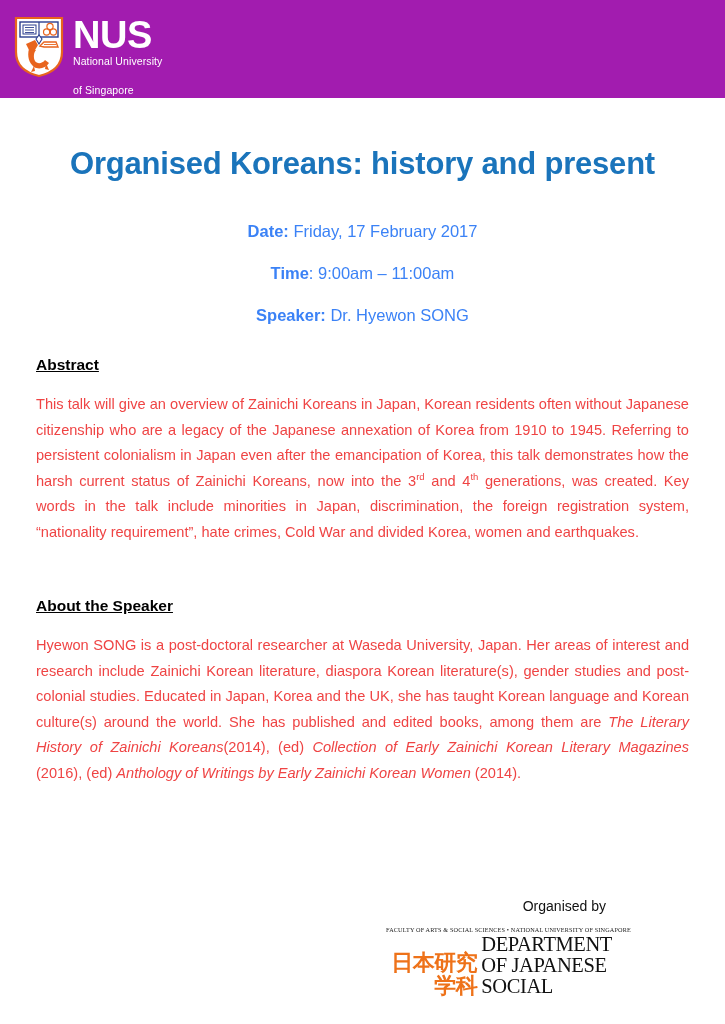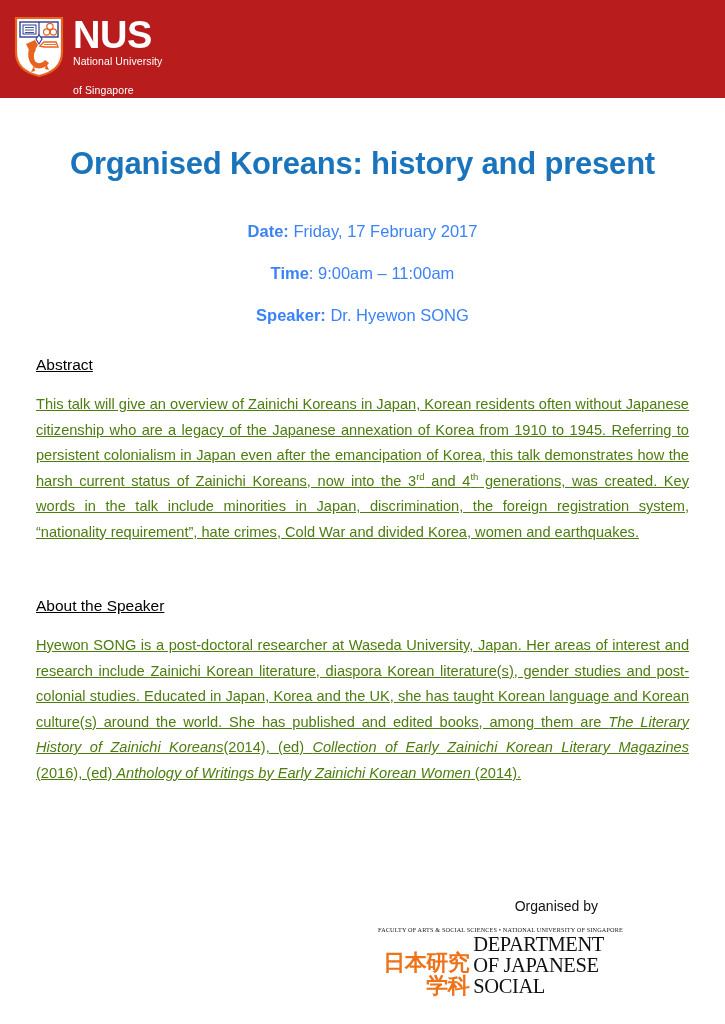--- a/index.html
+++ b/index.html
@@ -16,21 +16,21 @@
     overflow: hidden;
   }
 
   
   .header-band {
     position: absolute;
     left: 0;
     top: 0;
     width: 725px;
     height: 98px;
-    background: #b91c1c;
+    background: #a21caf;
   }
   .nus-logo {
     position: absolute;
     left: 14px;
     top: 16px;
     display: flex;
     align-items: flex-start;
   }
   .nus-shield {
     width: 50px;
@@ -86,48 +86,47 @@
     line-height: 22px;
     margin-bottom: 20px;
     color: #3b82f6;
   }
   .meta-line b { font-weight: bold; }
 
   .content {
     margin: 0 36px;
   }
   .section-heading {
-    font-weight: normal;
+    font-weight: bold;
     font-size: 15.5px;
     text-decoration: underline;
     margin-top: 30px;
     margin-bottom: 18px;
     color: #000000;
   }
   .para {
     font-size: 14.6px;
     line-height: 25.5px;
     text-align: justify;
-    color: #4d7c0f;
+    color: #ef4444;
     margin: 0;
-    text-decoration: underline;
   }
   .para sup {
     font-size: 9.5px;
     vertical-align: super;
     line-height: 0;
   }
   .para i, .para em { font-style: italic; }
 
   .gap-lg { height: 22px; }
 
   
   .footer {
     position: absolute;
-    left: 4px;
+    left: 12px;
     top: 898px;
     width: 630px;
   }
   .organised-by {
     text-align: right;
     padding-right: 36px;
     font-size: 14px;
     color: #111111;
   }
   .dept-logo {

